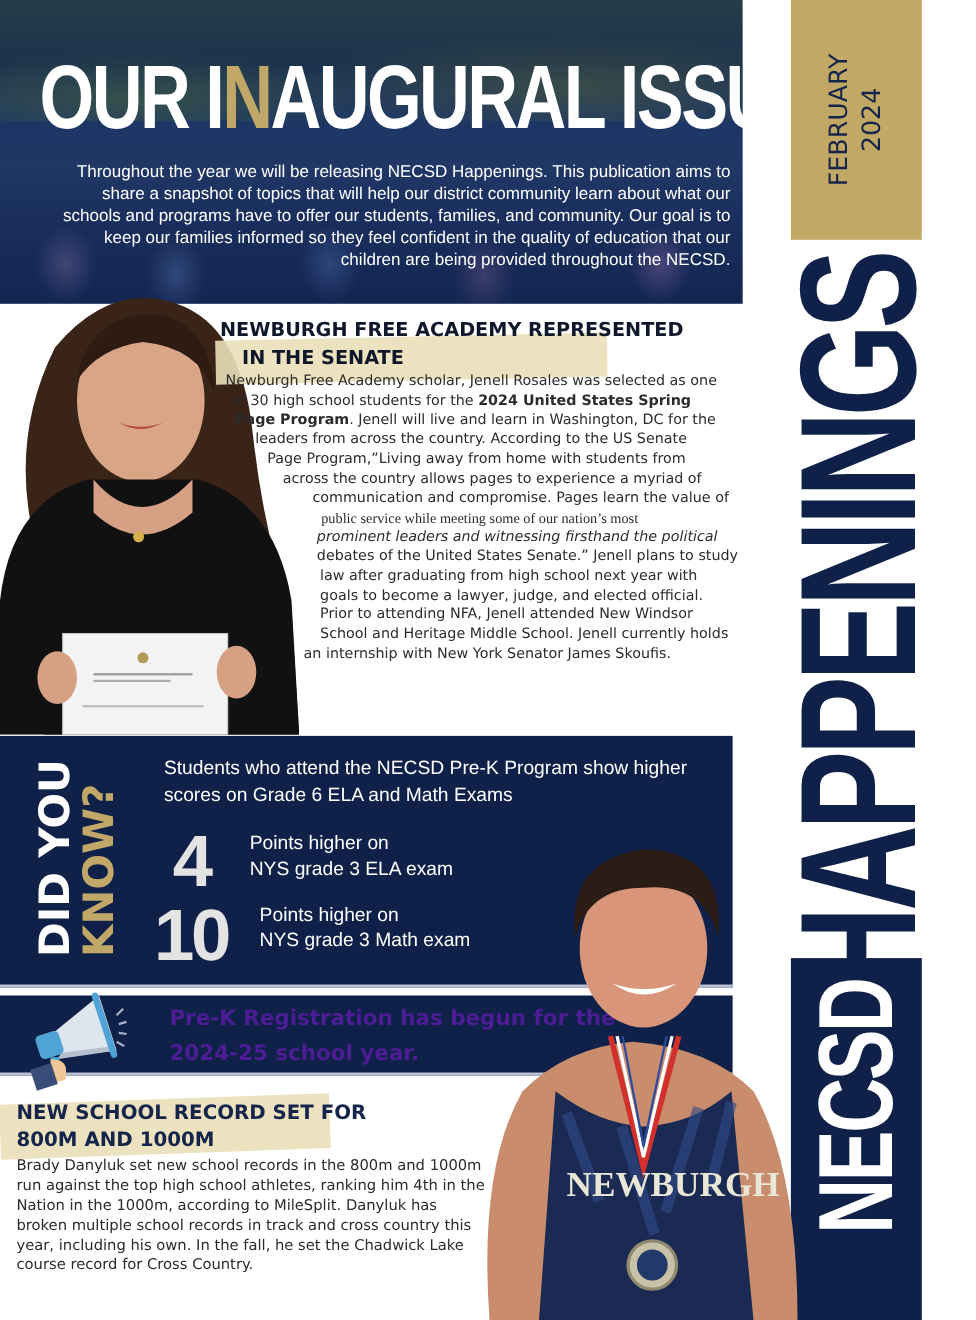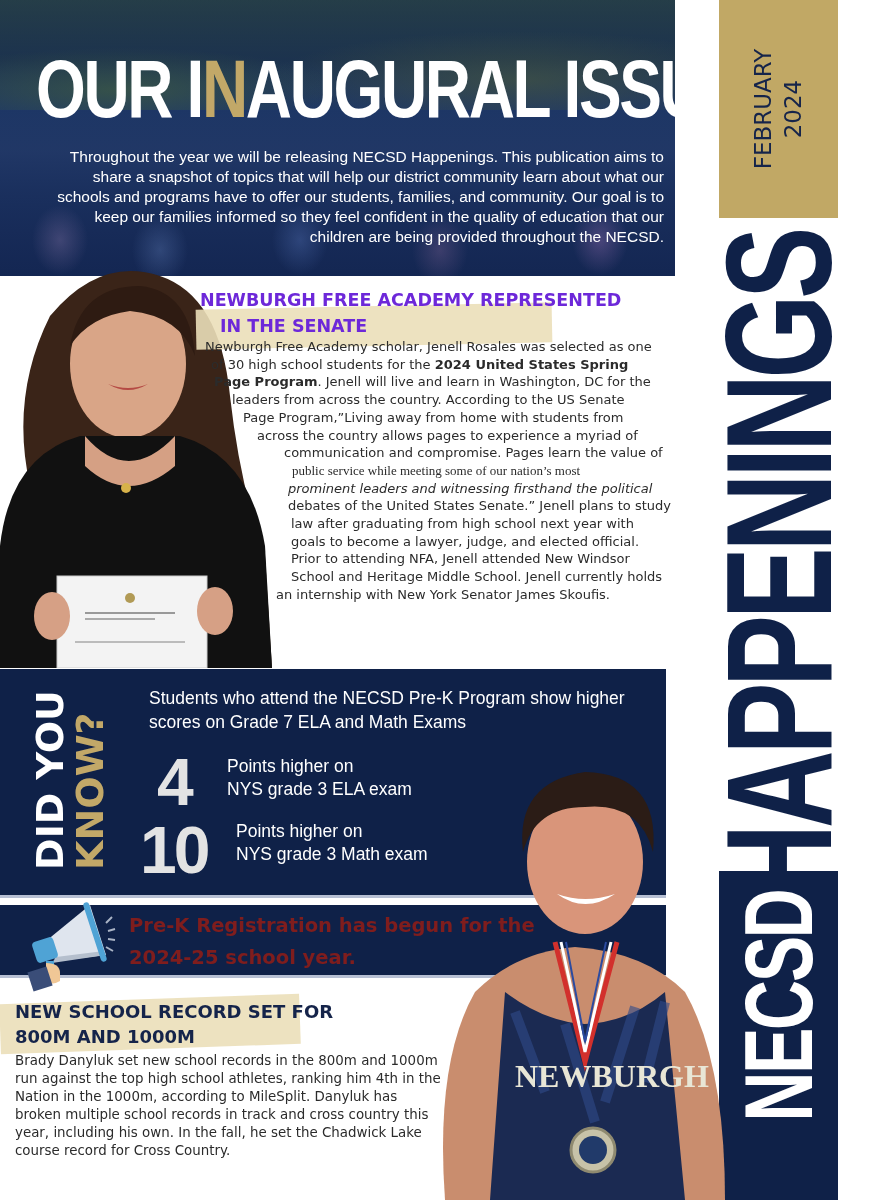--- a/index.html
+++ b/index.html
@@ -32,38 +32,38 @@
   .rail-word-inner { transform:rotate(-90deg) scaleX(1); font-family:"Liberation Sans", sans-serif; font-weight:bold; font-size:150px; line-height:121px; color:#0f2148; white-space:nowrap; letter-spacing:-6px; }
   .rail-word-inner span { display:inline-block; transform:scaleX(0.72); transform-origin:center; }
   .necsd-box { left:719px; top:871px; width:119px; height:329px; background:#0f2148; }
   .necsd-text { left:719px; top:871px; width:119px; height:270px; display:flex; align-items:center; justify-content:center; }
   .necsd-inner { transform:rotate(-90deg); font-family:"Liberation Sans", sans-serif; font-weight:bold; font-size:96px; color:#ffffff; white-space:nowrap; letter-spacing:-3px; }
   .necsd-inner span { display:inline-block; transform:scaleX(0.72); }
 
   
   .senate-photo { left:0; top:256px; width:272px; height:412px; }
   .hl-band1 { left:196px; top:306px; width:356px; height:40px; background:#ebdfb9; opacity:0.9; transform:rotate(-1.2deg); }
-  .senate-title { left:200px; top:287px; font-family:"DejaVu Sans", sans-serif; font-weight:bold; font-size:17.5px; line-height:26px; color:#6d28d9; }
+  .senate-title { left:200px; top:287px; font-family:"DejaVu Sans", sans-serif; font-weight:bold; font-size:17.5px; line-height:26px; color:#0f172a; }
   .senate-title .l2 { padding-left:20px; display:block; }
   .senate-body { left:205px; top:338px; width:480px; font-family:"DejaVu Sans", sans-serif; font-size:13px; line-height:17.7px; color:#2b2b2b; }
   .senate-body .ln { display:block; white-space:nowrap; }
 
   
   .dyk { left:0; top:669px; width:666px; height:226px; background:#0f2148; border-bottom:3px solid #b7c0d4; }
   .dyk-vert { left:22px; top:684px; width:96px; height:192px; display:flex; align-items:center; justify-content:center; }
   .dyk-vert-inner { transform:rotate(-90deg); font-family:"DejaVu Sans", sans-serif; font-weight:bold; font-size:38px; line-height:40px; white-space:nowrap; text-align:left; }
   .dyk-vert-inner .w { color:#ffffff; display:block; }
   .dyk-vert-inner .g { color:#c2a868; display:block; }
   .dyk-intro { left:149px; top:686px; width:480px; font-family:"Liberation Sans", sans-serif; font-size:17.5px; line-height:24px; color:#ffffff; }
   .stat-num { font-family:"Liberation Sans", sans-serif; font-weight:bold; color:#e3e3e3; font-size:66px; line-height:60px; letter-spacing:-3px; }
   .stat-label { font-family:"Liberation Sans", sans-serif; font-size:17.5px; line-height:23px; color:#ffffff; }
 
   
   .prek { left:0; top:905px; width:666px; height:70px; background:#0f2148; border-bottom:3px solid #b7c0d4; }
-  .prek-text { left:129px; top:910px; width:430px; font-family:"DejaVu Sans", sans-serif; font-weight:bold; font-size:19.5px; line-height:32px; color:#7f1d1d; }
+  .prek-text { left:154px; top:910px; width:430px; font-family:"DejaVu Sans", sans-serif; font-weight:bold; font-size:19.5px; line-height:32px; color:#4c1d95; }
   .megaphone { left:16px; top:893px; width:100px; height:100px; }
 
   
   .hl-band2 { left:0; top:999px; width:300px; height:50px; background:#ebdfb9; opacity:0.9; transform:rotate(-2deg); }
   .record-title { left:15px; top:999px; font-family:"DejaVu Sans", sans-serif; font-weight:bold; font-size:18px; line-height:25px; color:#15244a; }
   .record-body { left:15px; top:1052px; width:430px; font-family:"DejaVu Sans", sans-serif; font-size:13.4px; line-height:18px; color:#2b2b2b; }
   .record-body .ln { display:block; white-space:nowrap; }
 
   .runner-photo { left:435px; top:762px; width:296px; height:438px; }
 </style>
@@ -131,21 +131,21 @@
     <span class="ln" style="padding-left: 71px;">an internship with New York Senator James Skoufis.</span>
   </div>
 
 <div class="abs dyk"></div>
 <div class="abs dyk-vert">
   <div class="dyk-vert-inner">
     <span class="w">DID YOU</span>
     <span class="g">KNOW?</span>
   </div>
 </div>
-<div class="abs dyk-intro">Students who attend the NECSD Pre-K Program show higher scores on Grade 7 ELA and Math Exams</div>
+<div class="abs dyk-intro">Students who attend the NECSD Pre-K Program show higher scores on Grade 6 ELA and Math Exams</div>
 <div class="abs stat-num" style="left:157px; top:752px;">4</div>
 <div class="abs stat-label" style="left:227px; top:755px;">
   <div>Points higher on</div>
   <div>NYS grade 3 ELA exam</div>
 </div>
 <div class="abs stat-num" style="left:140px; top:820px;">10</div>
 <div class="abs stat-label" style="left:236px; top:820px;">
   <div>Points higher on</div>
   <div>NYS grade 3 Math exam</div>
 </div>

